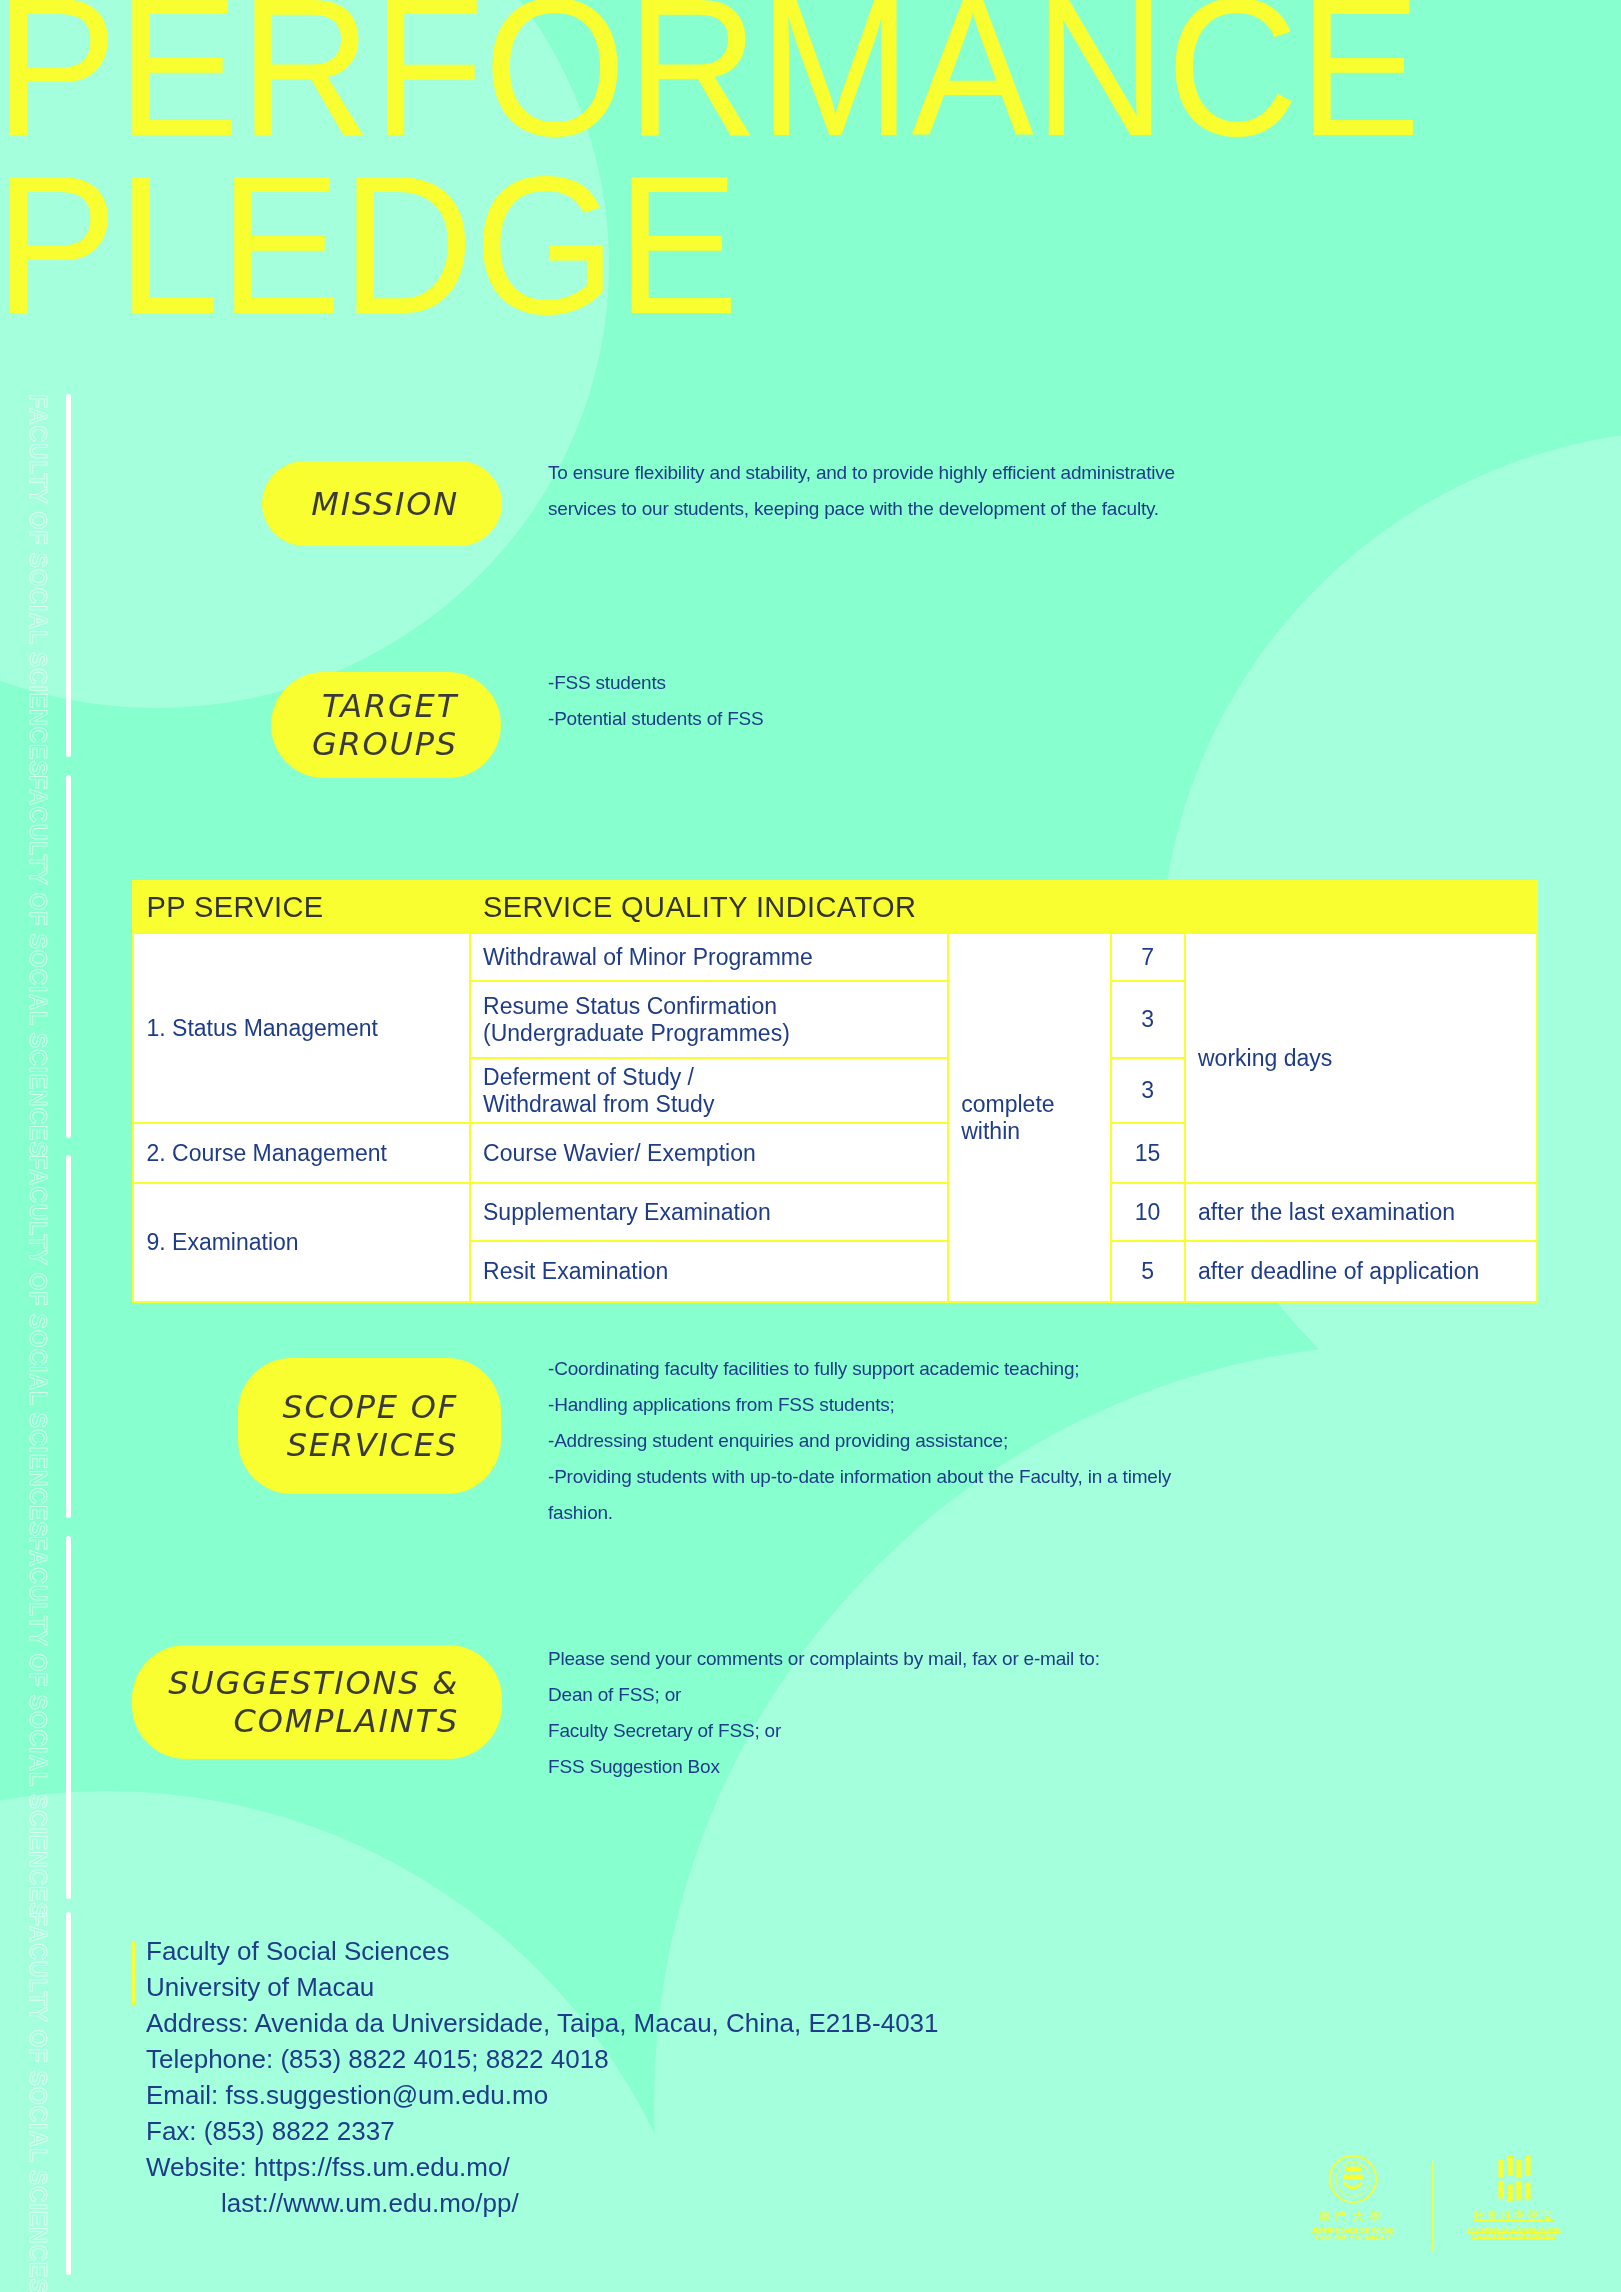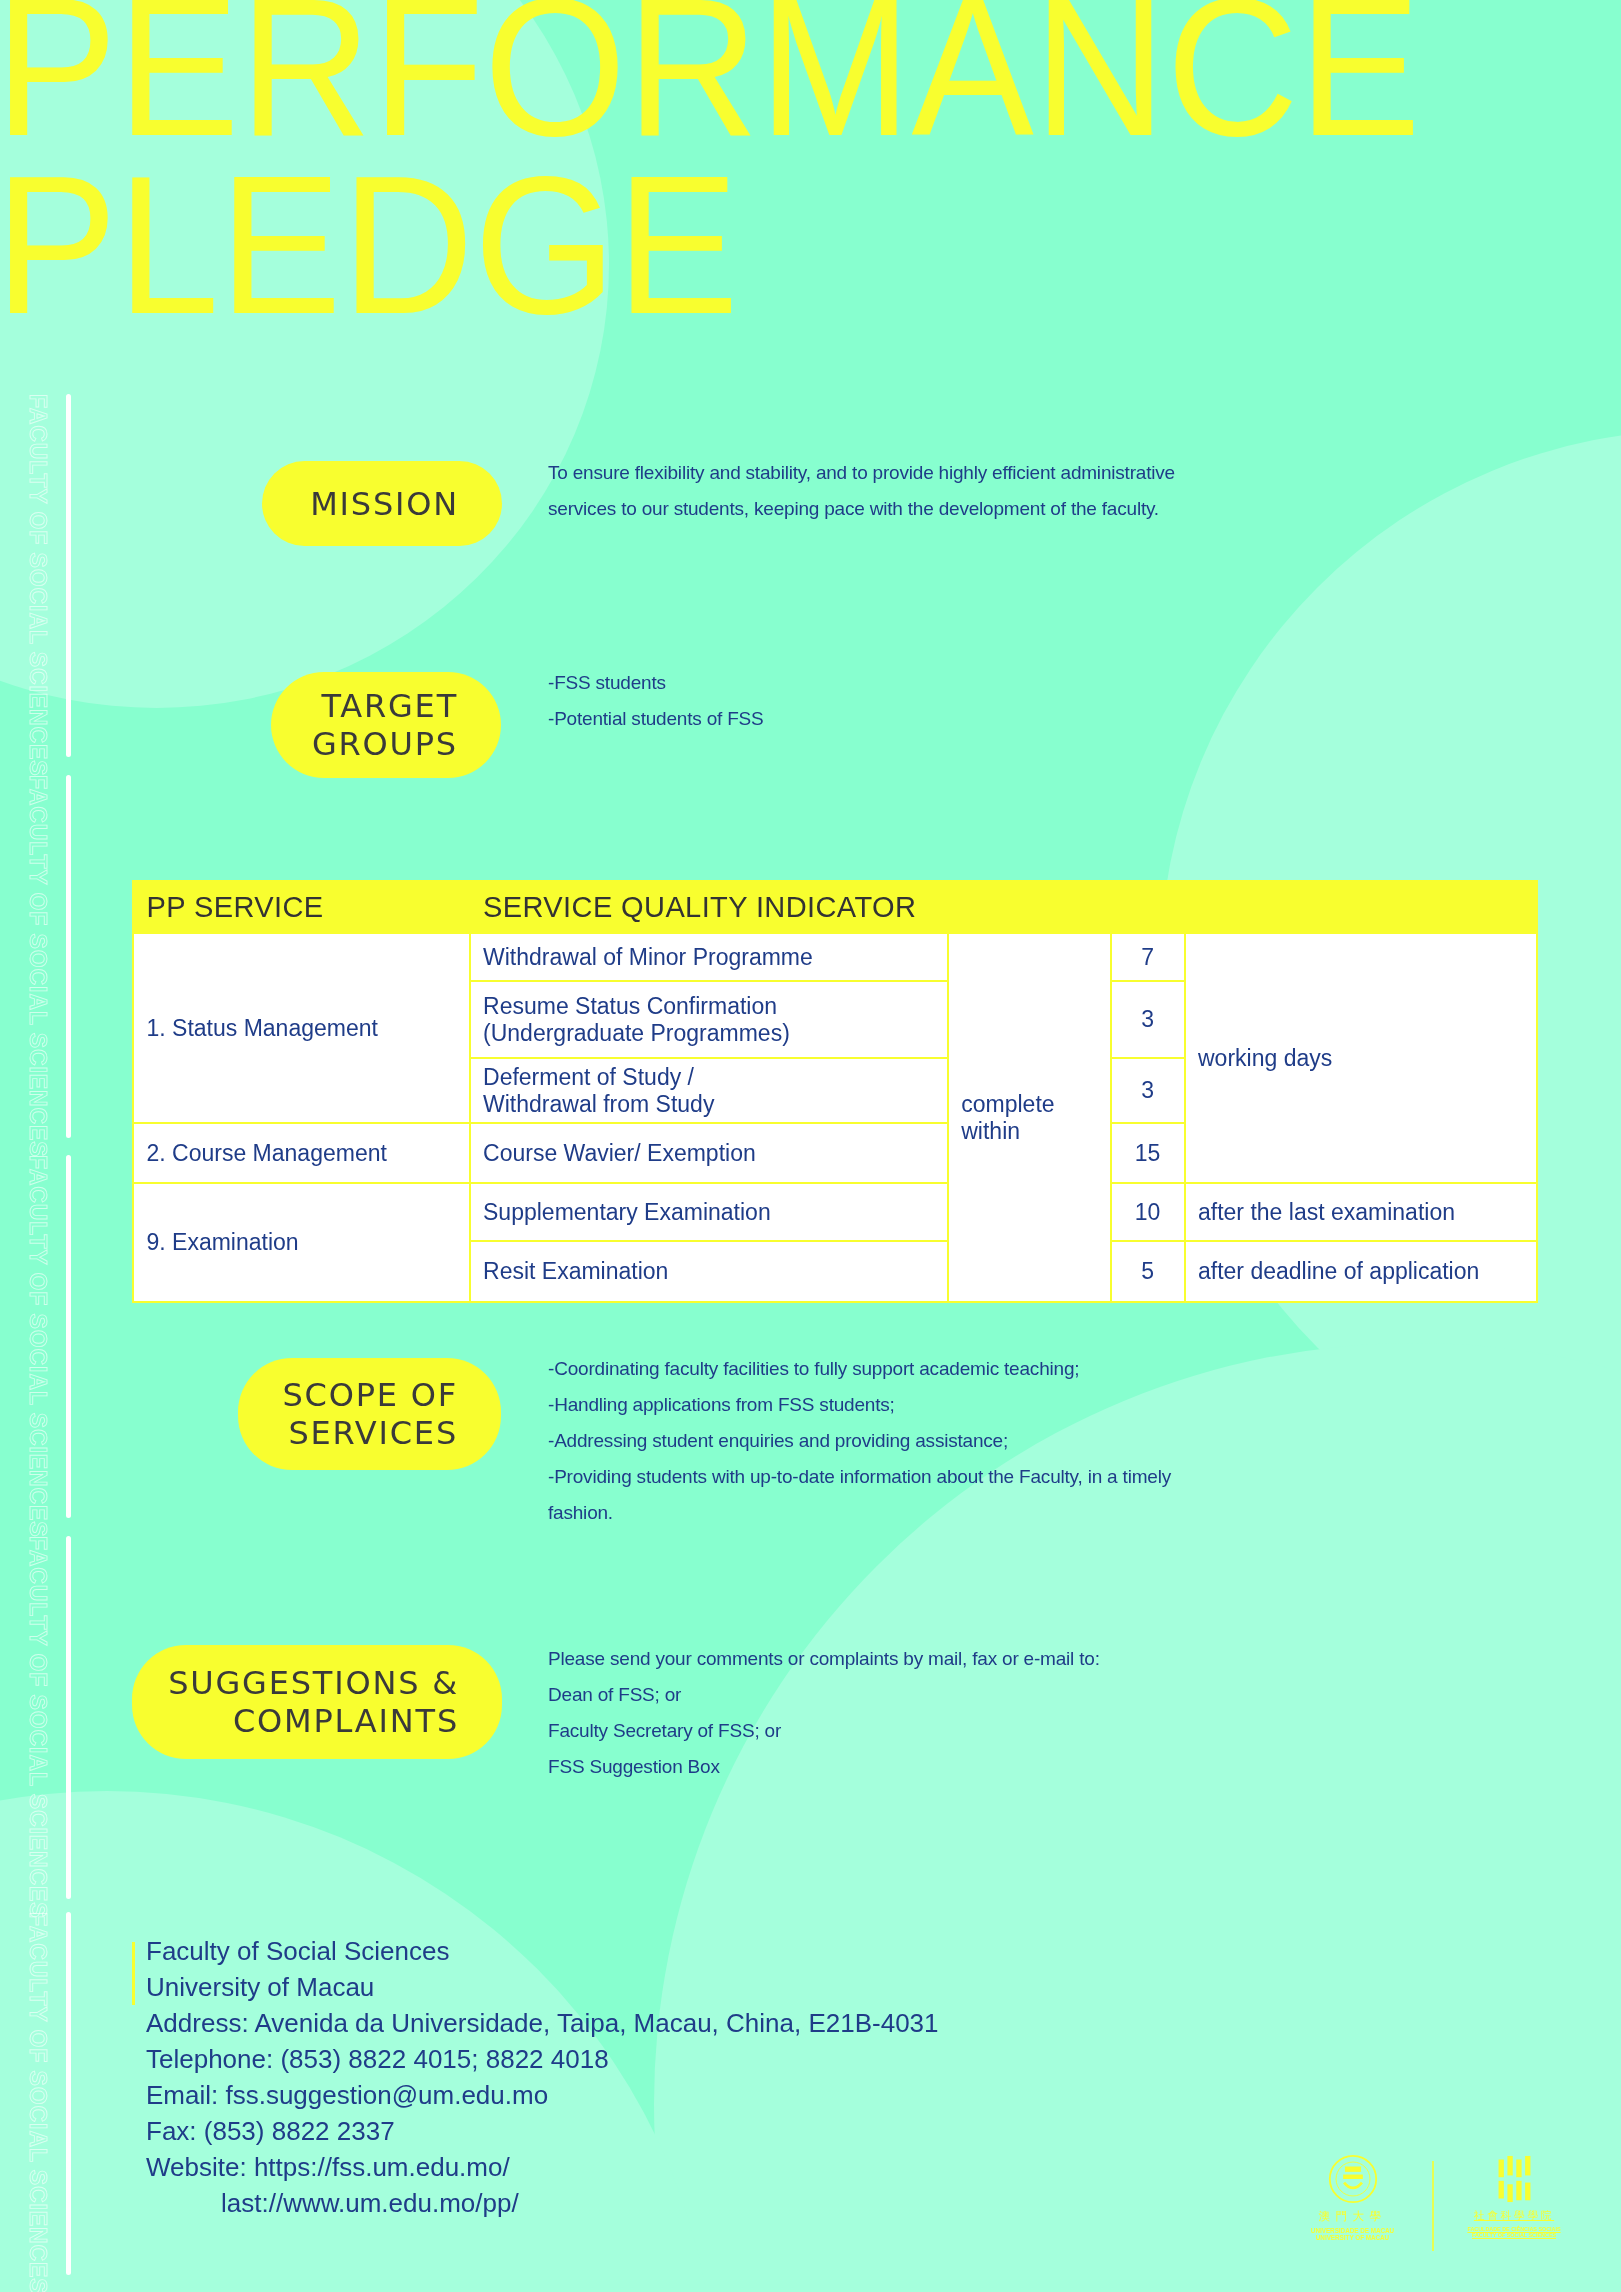--- a/index.html
+++ b/index.html
@@ -23,20 +23,21 @@
     letter-spacing:0.9px; white-space:nowrap; font-family:"Liberation Sans", sans-serif;
   }
   .vline { position:absolute; left:66px; width:5.4px; background:#ffffff; border-radius:2.7px; }
 
   .pill {
     position:absolute; background:#F8FE2F; border-radius:54px;
     color:#3A3A3A; font-size:32px; line-height:38px; letter-spacing:1.8px;
     text-align:right; display:flex; align-items:center; justify-content:flex-end;
     padding-right:43px; box-sizing:border-box; font-family:"DejaVu Sans", sans-serif;
     font-weight:400;
+    font-style:italic;
   }
   .body-text {
     position:absolute; color:#1F3C88; font-size:19px; line-height:36px;
     font-family:"Liberation Sans", sans-serif; letter-spacing:-0.2px;
   }
   .body-text div { white-space:nowrap; }
 
   table.pp {
     position:absolute; left:132px; top:880px; width:1406px;
     border-collapse:collapse; background:#ffffff;
@@ -158,21 +159,21 @@
     </tr>
     <tr class="r6">
       <td>Resit Examination</td>
       <td class="num">5</td>
       <td>after deadline of application</td>
     </tr>
   </tbody>
 </table>
 
 <section>
-  <div class="pill" style="left:238px; top:1358px; width:263px; height:112px; flex-direction:column; align-items:flex-end; justify-content:center;">
+  <div class="pill" style="left:238px; top:1358px; width:263px; height:136px; flex-direction:column; align-items:flex-end; justify-content:center;">
     <span>SCOPE OF</span>
     <span>SERVICES</span>
   </div>
   <div class="body-text" style="left:548px; top:1351px;">
     <div>-Coordinating faculty facilities to fully support academic teaching;</div>
     <div>-Handling applications from FSS students;</div>
     <div>-Addressing student enquiries and providing assistance;</div>
     <div>-Providing students with up-to-date information about the Faculty, in a timely</div>
     <div>fashion.</div>
   </div>

